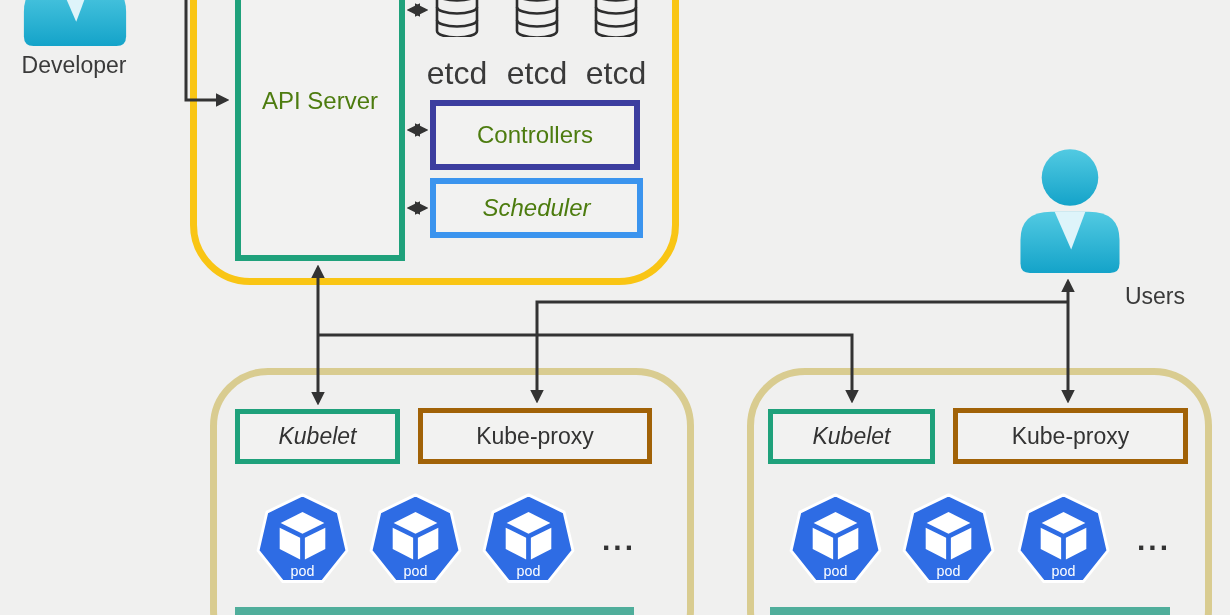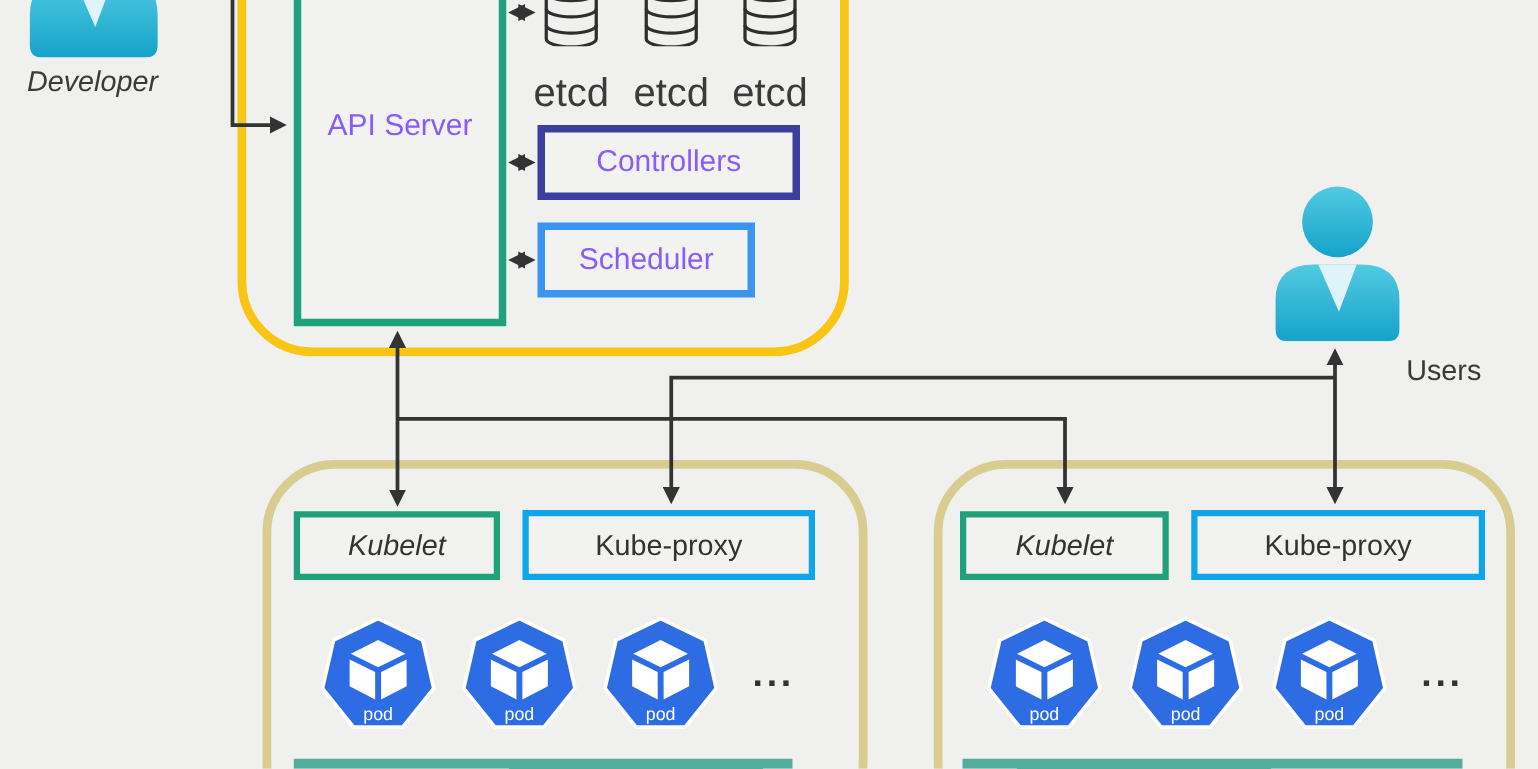--- a/index.html
+++ b/index.html
@@ -9,37 +9,37 @@
     font-family:"Liberation Sans","DejaVu Sans",sans-serif;
   }
   .stage *{box-sizing:border-box;}
   .abs{position:absolute;}
   
   .control-plane{left:190px;top:-110px;width:489px;height:395px;
     border:7px solid #f9c514;border-radius:60px;}
   .bigbox{background:#f2f2f1;display:flex;align-items:center;justify-content:center;}
   .api-server{left:235px;top:-45px;width:170px;height:306px;border:6px solid #1fa17b;}
   .api-server .lbl{position:absolute;left:0;right:0;top:126px;text-align:center;}
-  .controllers{left:430px;top:100px;width:210px;height:60px;border:6px solid #3c3e9f;}
-  .scheduler{left:430px;top:178px;width:174px;height:60px;border:6px solid #3b94ee;}
-  .lbl{font-size:24px;color:#8b5cf6;}
+  .controllers{left:430px;top:100px;width:210px;height:70px;border:6px solid #3c3e9f;}
+  .scheduler{left:430px;top:178px;width:213px;height:60px;border:6px solid #3b94ee;font-style:italic;}
+  .lbl{font-size:24px;color:#4d7c0f;}
   
   .etcd-item{position:absolute;top:-27px;width:44px;}
   .etcd-item .etcd-label{width:64px;margin-left:-10px;margin-top:14px;
     text-align:center;font-size:32px;color:#3a3a3a;}
   
   .actor-label{font-size:23px;color:#3a3a3a;text-align:center;}
   
   .node{top:368px;height:300px;border:7px solid #d9cc90;border-radius:58px;}
   .node-1{left:210px;width:484px;}
   .node-2{left:747px;width:465px;}
   .smallbox{position:absolute;background:#f2f2f1;display:flex;align-items:center;
     justify-content:center;font-size:23px;color:#333;}
   .kubelet{border:5px solid #1fa17b;font-style:italic;}
-  .kube-proxy{border:5px solid #0ea5e9;}
+  .kube-proxy{border:5px solid #a16207;}
   .pod{position:absolute;width:95px;height:95px;top:118px;}
   .dots{position:absolute;top:148px;font-size:30px;font-weight:700;
     letter-spacing:3px;color:#333;}
   .runtime-bar{position:absolute;top:232px;height:36px;background:#50ae9b;}
   
   .connectors{left:0;top:0;width:1230px;height:615px;z-index:6;pointer-events:none;}
   svg text{font-family:"Liberation Sans","DejaVu Sans",sans-serif;}
 </style>
 </head>
 <body>
@@ -96,21 +96,21 @@
     <defs>
       <linearGradient id="pgrad1" x1="0" y1="0" x2="0" y2="1">
         <stop offset="0" stop-color="#52cae2"></stop>
           <stop offset="1" stop-color="#14a3c9"></stop>
       </linearGradient>
     </defs>
     <circle cx="50" cy="25" r="24" fill="url(#pgrad1)"></circle>
     <path d="M16,106 Q8,106 8,98 L8,78 Q8,54 34,54 L66,54 Q92,54 92,78 L92,98 Q92,106 84,106 Z" fill="url(#pgrad1)"></path>
     <path d="M37,54 L63,54 L51,86 Z" fill="#def4fa"></path>
   </svg>
-  <div class="abs actor-label" style="left:4px;top:52px;width:140px;font-style:italic;">Developer</div>
+  <div class="abs actor-label" style="left:4px;top:52px;width:140px;">Developer</div>
 
   <svg class="abs" style="left:1011px;top:148px;" width="118" height="125" viewBox="0 0 100 106">
     <defs>
       <linearGradient id="pgrad2" x1="0" y1="0" x2="0" y2="1">
         <stop offset="0" stop-color="#52cae2"></stop>
           <stop offset="1" stop-color="#14a3c9"></stop>
       </linearGradient>
     </defs>
     <circle cx="50" cy="25" r="24" fill="url(#pgrad2)"></circle>
     <path d="M16,106 Q8,106 8,98 L8,78 Q8,54 34,54 L66,54 Q92,54 92,78 L92,98 Q92,106 84,106 Z" fill="url(#pgrad2)"></path>

